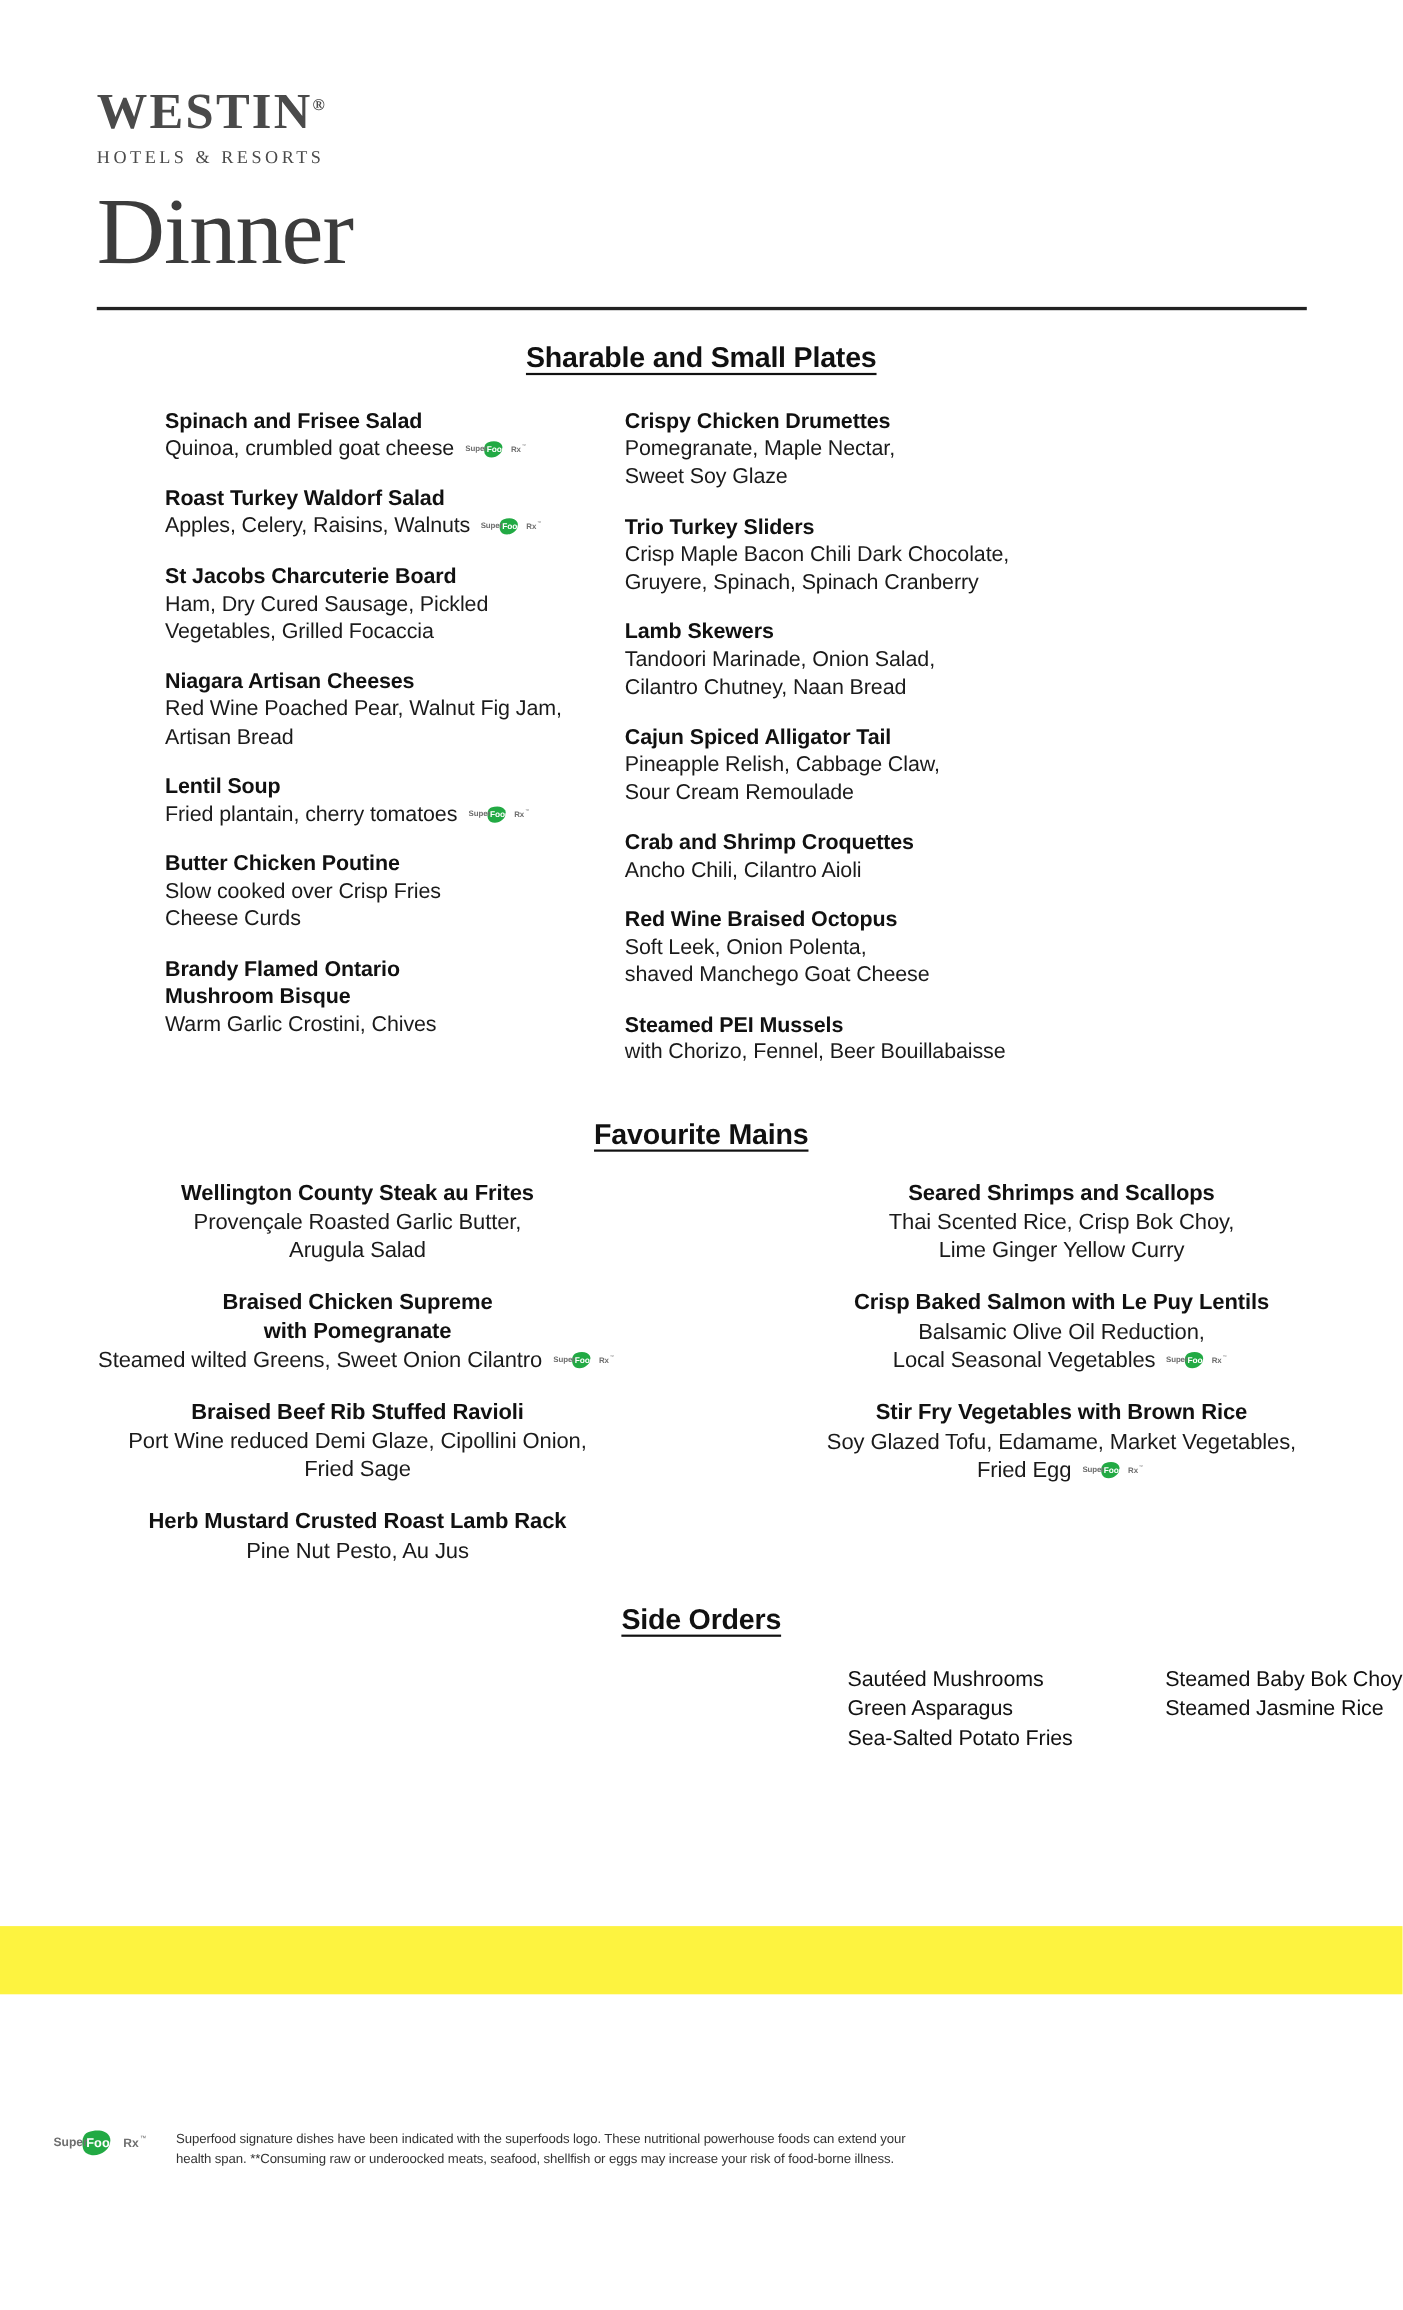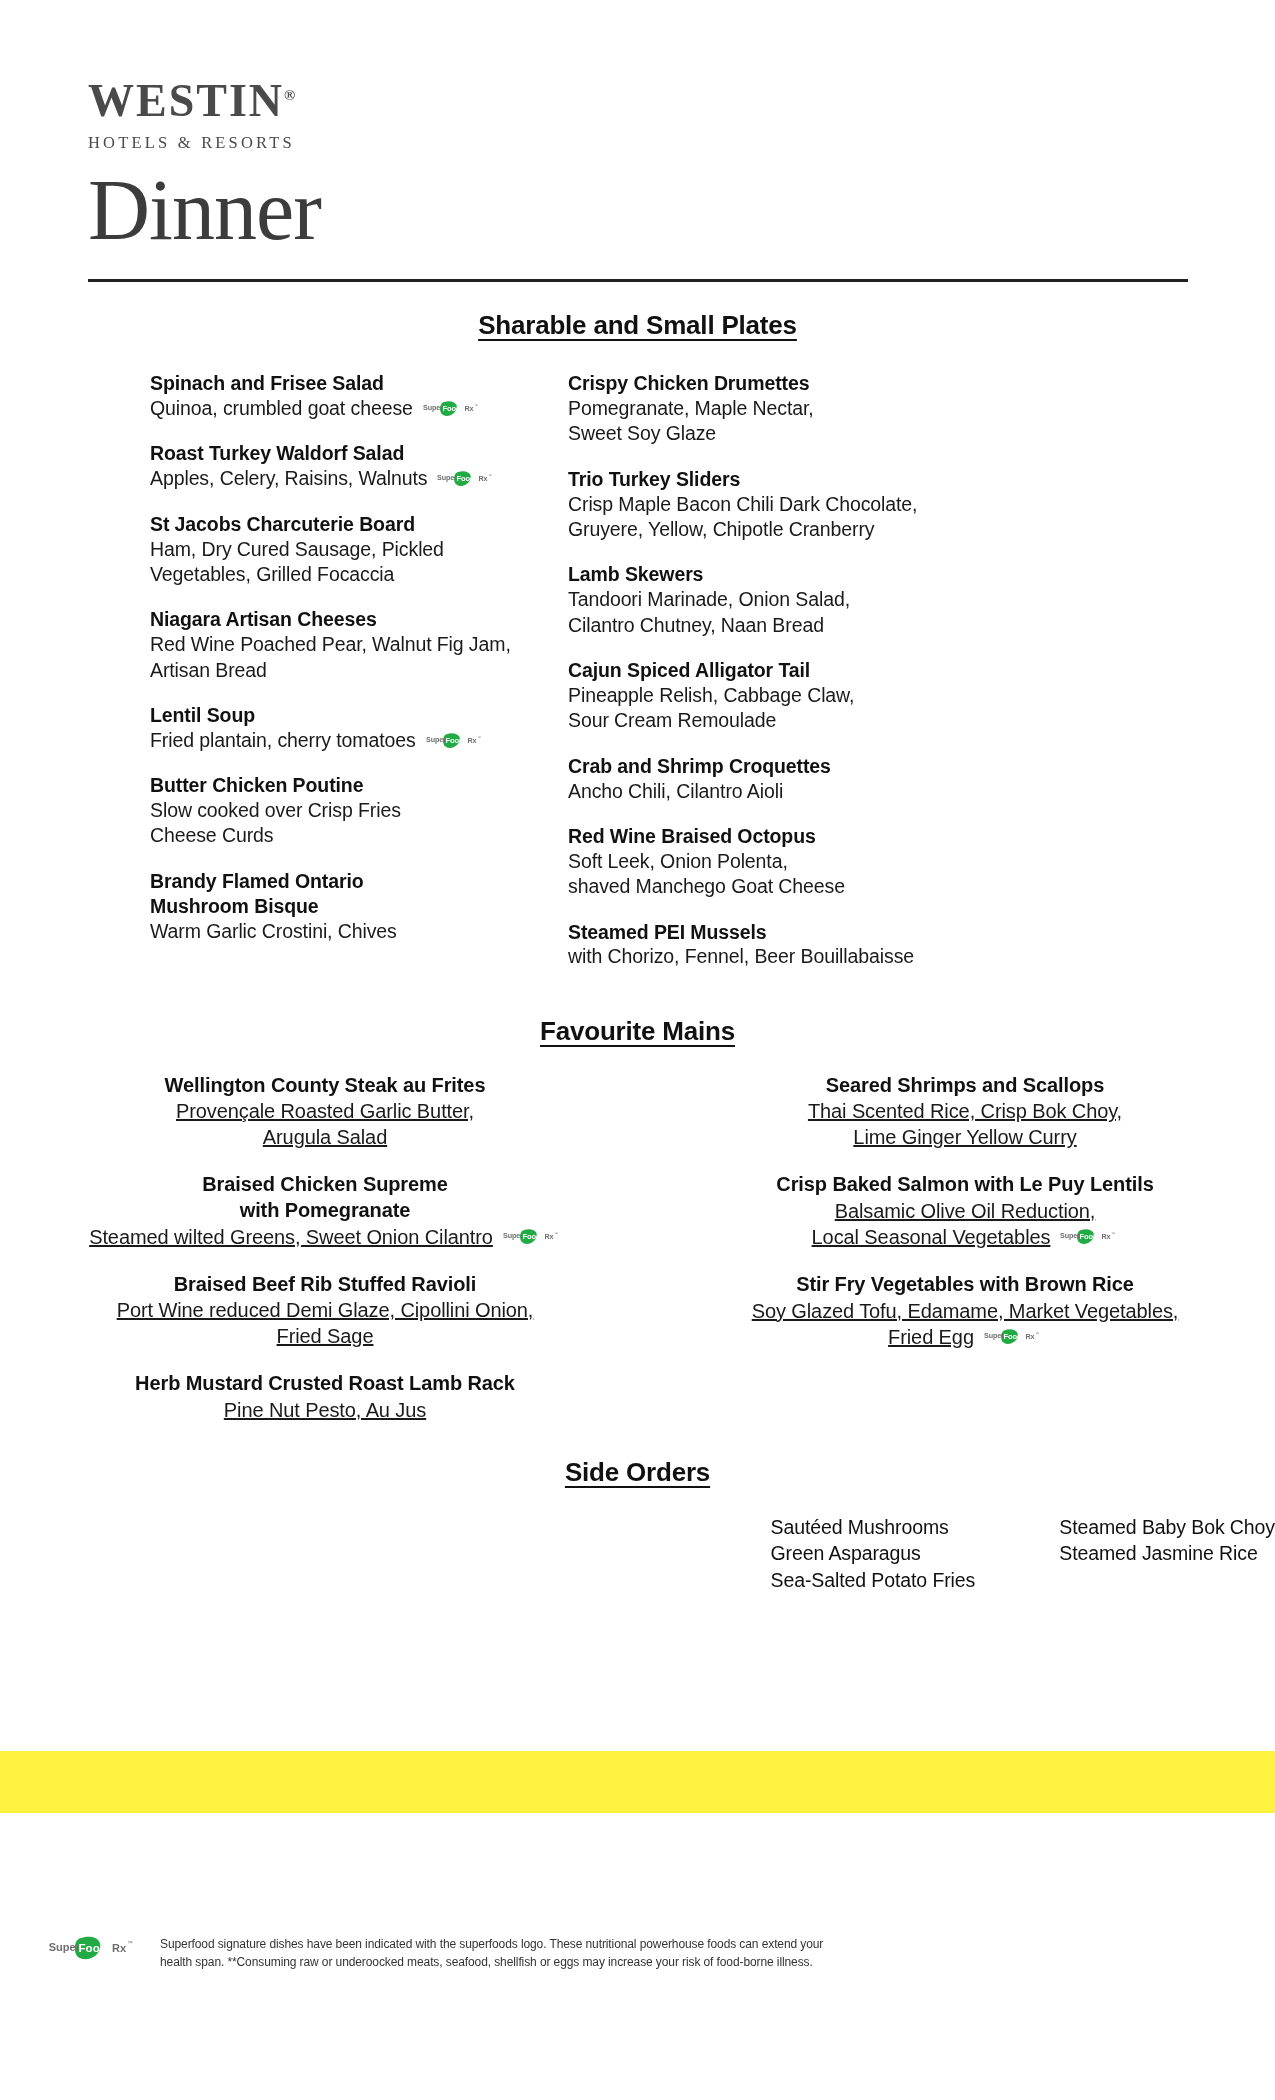--- a/index.html
+++ b/index.html
@@ -128,21 +128,20 @@
   }
   .mains-col { width: 540px; text-align: center; }
   .main-item { margin-bottom: 22px; }
   .main-item .item-name { font-size: 20px; }
   .main-item .item-desc { font-size: 20px; }
   .center-row {
     display: flex;
     align-items: center;
     justify-content: center;
     gap: 10px;
-    text-decoration: underline;
   }
 
   
   .sides { margin-top: 12px; }
   .sides-cols {
     display: flex;
     margin-top: 26px;
     padding-left: 278px;
     gap: 84px;
     justify-content: flex-end;
@@ -284,21 +283,21 @@
             <div class="item-desc inline-row">
               <span class="desc-line">Sweet Soy Glaze</span>
             </div>
           </div>
           <div class="item">
             <div class="item-name">Trio Turkey Sliders</div>
             <div class="item-desc inline-row">
               <span class="desc-line">Crisp Maple Bacon Chili Dark Chocolate,</span>
             </div>
             <div class="item-desc inline-row">
-              <span class="desc-line">Gruyere, Yellow, Chipotle Cranberry</span>
+              <span class="desc-line">Gruyere, Spinach, Spinach Cranberry</span>
             </div>
           </div>
           <div class="item">
             <div class="item-name">Lamb Skewers</div>
             <div class="item-desc inline-row">
               <span class="desc-line">Tandoori Marinade, Onion Salad,</span>
             </div>
             <div class="item-desc inline-row">
               <span class="desc-line">Cilantro Chutney, Naan Bread</span>
             </div>

